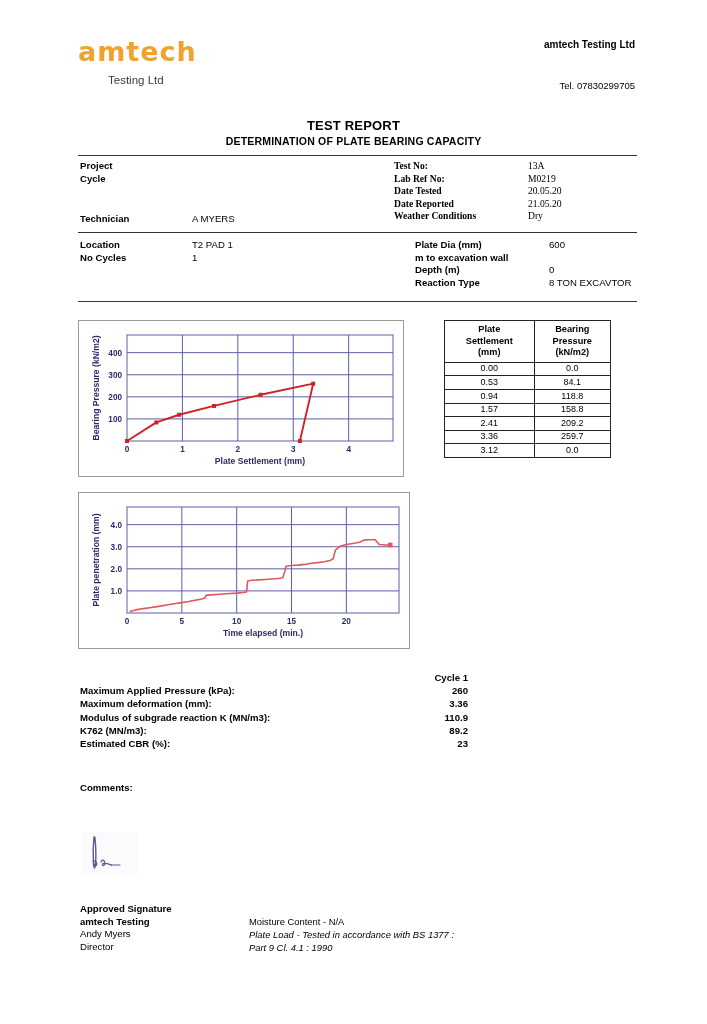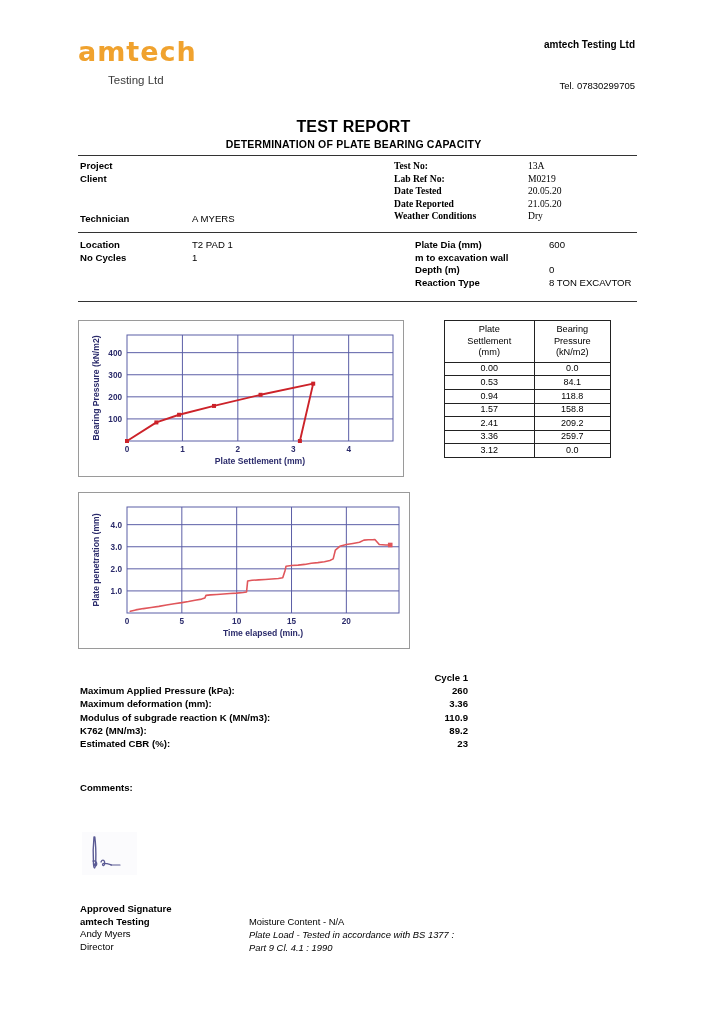--- a/index.html
+++ b/index.html
@@ -63,21 +63,21 @@
 
   
   .title-block {
     position: absolute;
     left: 0;
     right: 0;
     top: 118px;
     text-align: center;
   }
   .title-1 {
-    font-size: 16px;
+    font-size: 13px;
     font-weight: bold;
     letter-spacing: 0.2px;
   }
   .title-2 {
     font-size: 10.5px;
     font-weight: bold;
     margin-top: 2px;
     letter-spacing: 0.2px;
   }
 
@@ -142,21 +142,21 @@
     border-collapse: collapse;
     font-size: 9px;
     background: #fff;
   }
   .restable th, .restable td {
     border: 1.1px solid #222;
     text-align: center;
     padding: 0;
   }
   .restable th {
-    font-weight: normal;
+    font-weight: bold;
     font-size: 9.2px;
     line-height: 11.6px;
     padding: 3px 2px 3px 2px;
   }
   .restable td {
     font-weight: normal;
     font-size: 9px;
     line-height: 11.4px;
     padding: 0.6px 2px;
   }
@@ -246,21 +246,21 @@
   <div class="rule r1"></div>
   <div class="rule r2"></div>
   <div class="rule r3"></div>
 
   <div class="info-sec block1">
     <div class="inforow">
       <span class="lbl">Project</span>
       <span class="val"></span>
     </div>
     <div class="inforow">
-      <span class="lbl">Client</span>
+      <span class="lbl">Cycle</span>
       <span class="val"></span>
     </div>
   </div>
 
   <div class="info-sec block1b">
     <div class="inforow">
       <span class="lbl">Technician</span>
       <span class="val">A MYERS</span>
     </div>
   </div>

